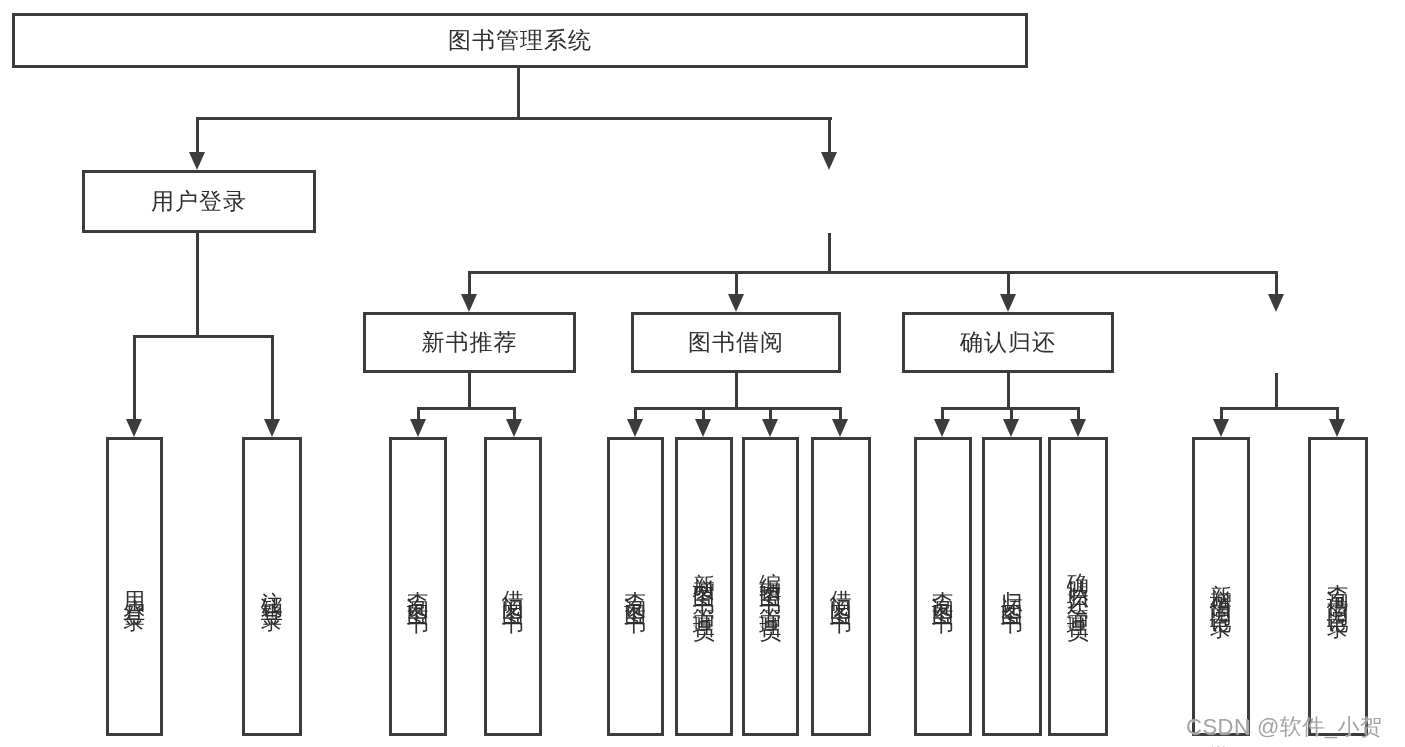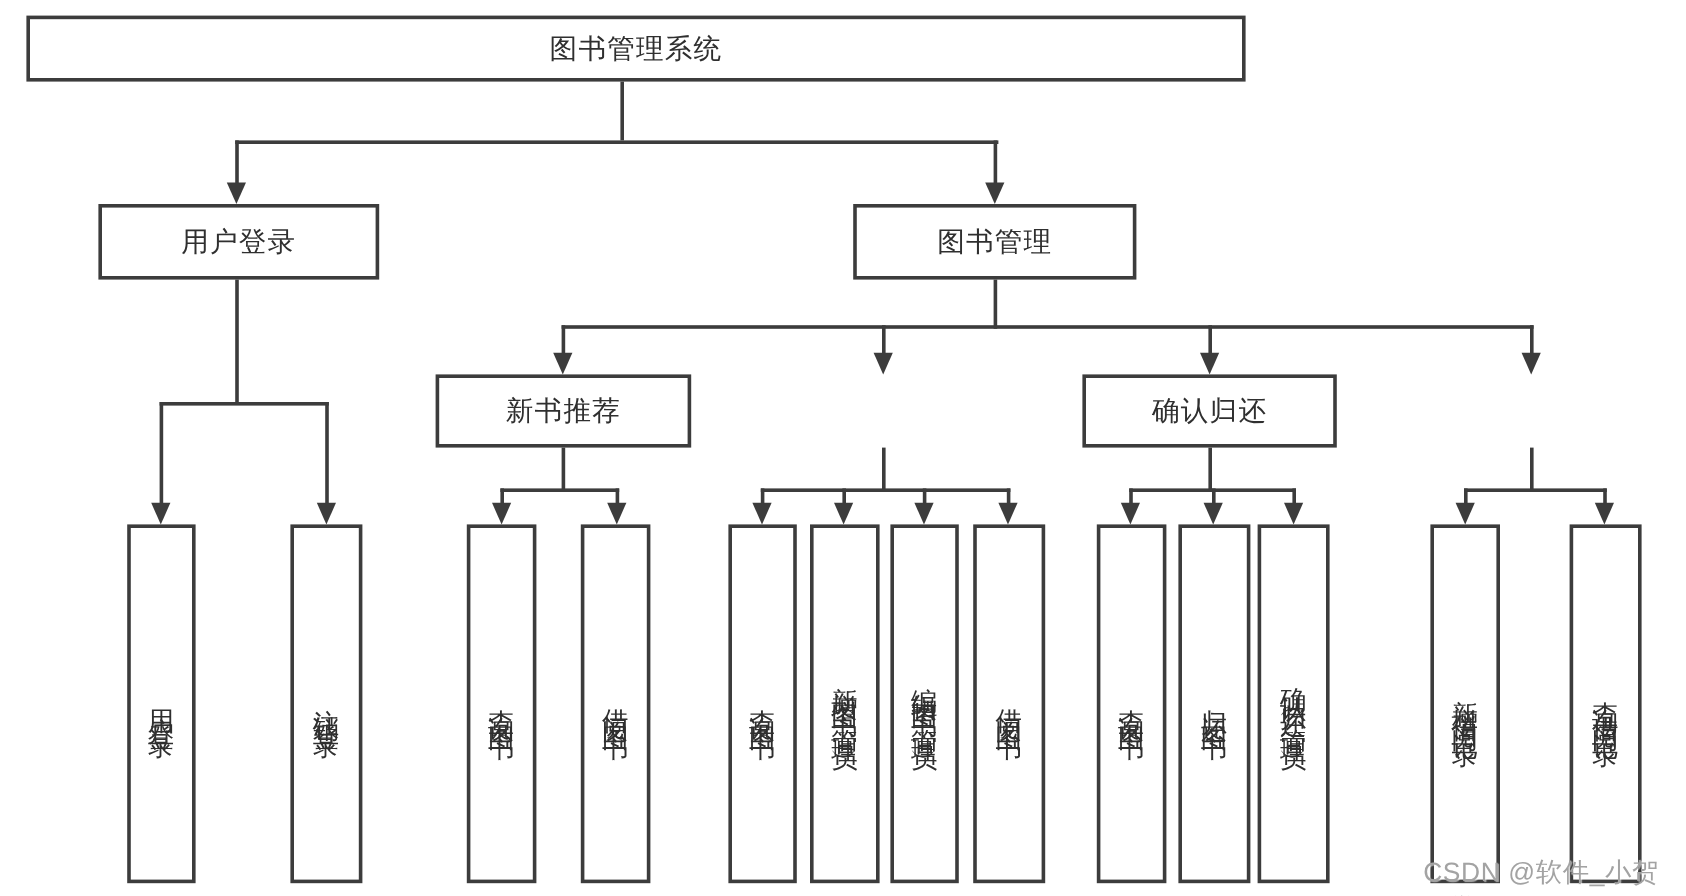--- a/index.html
+++ b/index.html
@@ -33,36 +33,36 @@
     position:absolute; left:1186px; top:712px; z-index:5;
     color:#a3a3a3; font-size:22px; letter-spacing:0.5px;
     text-shadow:1px 1px 1px rgba(255,255,255,0.6);
   }
 </style>
 </head>
 <body>
 
 <div class="canvas">
 
-  <div class="box" style="left:22px; top:13px; width:1016px; height:55px;">
+  <div class="box" style="left:12px; top:13px; width:1016px; height:55px;">
     <span>图书管理系统</span>
   </div>
 
   <div class="box" style="left:82px; top:170px; width:234px; height:63px;">
     <span>用户登录</span>
   </div>
 
-  <div class="box" style="left:711px; top:170px; width:236px; height:63px;">
-    <span>图书管理</span>
-  </div>
 
   <div class="box" style="left:363px; top:312px; width:213px; height:61px;">
     <span>新书推荐</span>
   </div>
 
+  <div class="box" style="left:631px; top:312px; width:210px; height:61px;">
+    <span>图书借阅</span>
+  </div>
 
   <div class="box" style="left:902px; top:312px; width:212px; height:61px;">
     <span>确认归还</span>
   </div>
 
 
   <div class="vbox" style="left:106px; top:437px; width:57px; height:299px;">
     <span>用户登录</span>
   </div>
 

